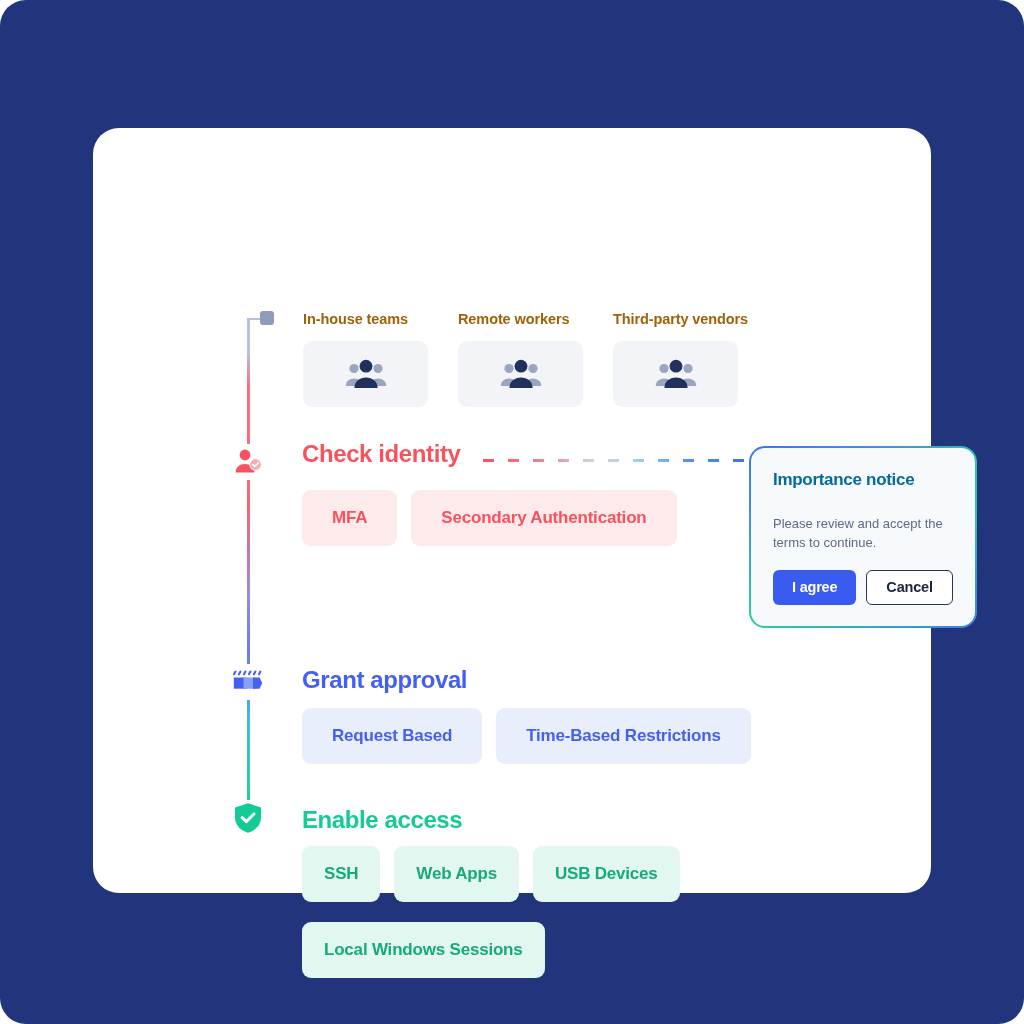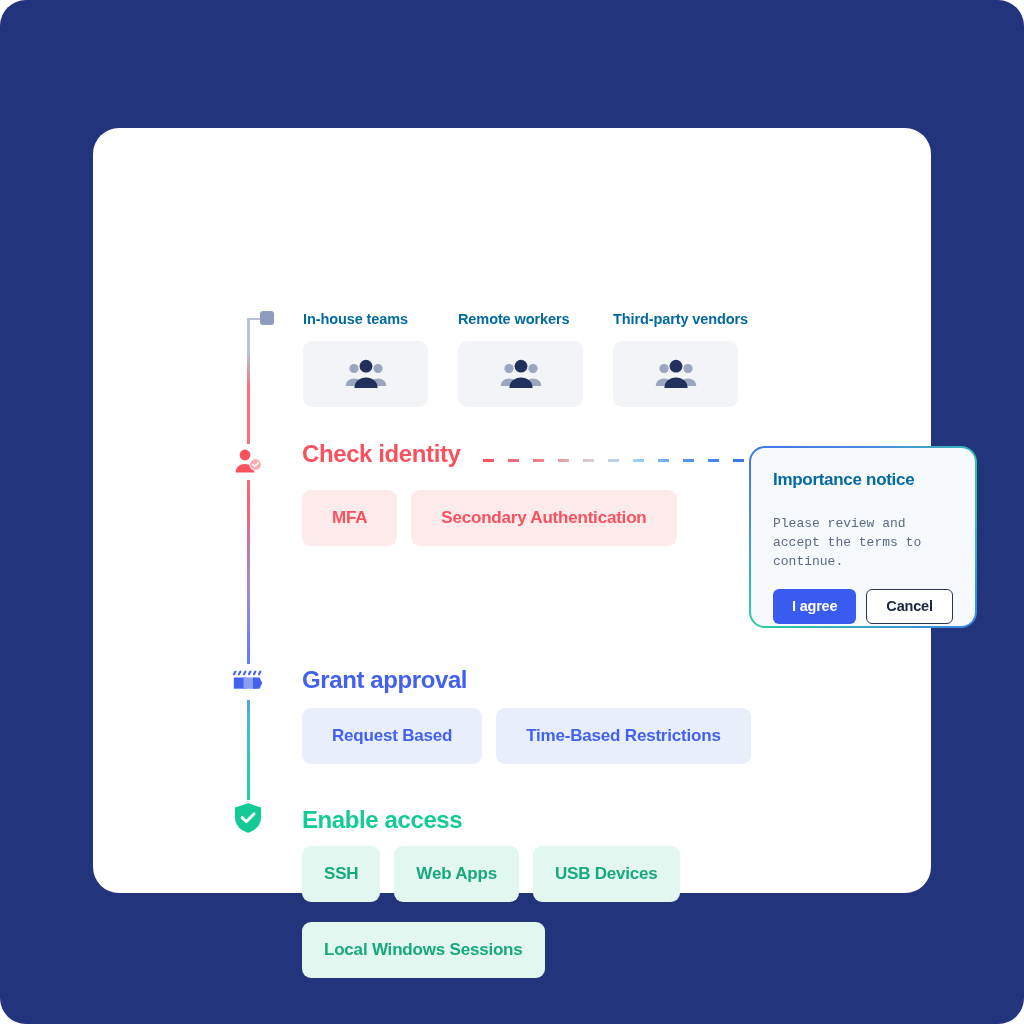--- a/index.html
+++ b/index.html
@@ -99,21 +99,21 @@
     position: absolute;
     left: 210px;
     top: 183px;
     display: flex;
     gap: 30px;
   }
   .audience-col { width: 125px; }
   .audience-label {
     font-size: 14.5px;
     font-weight: 700;
-    color: #0369a1;
+    color: #a16207;
     letter-spacing: -0.1px;
     white-space: nowrap;
     margin-bottom: 14px;
   }
   .audience-box {
     width: 125px;
     height: 66px;
     background: #f2f4f8;
     border-radius: 9px;
     display: flex;
@@ -209,21 +209,21 @@
     font-weight: 800;
     color: #0369a1;
     letter-spacing: -0.3px;
     margin-bottom: 25px;
   }
   #notice-body {
     font-size: 13px;
     line-height: 1.45;
     color: #5c6a85;
     margin-bottom: 17px;
-    font-family: Liberation Mono, monospace;
+    font-family: Liberation Sans, sans-serif;
   }
   .notice-buttons { display: flex; gap: 10px; }
   .btn {
     height: 35px;
     border-radius: 6px;
     font-size: 14.5px;
     font-weight: 700;
     letter-spacing: -0.2px;
     display: flex;
     align-items: center;

